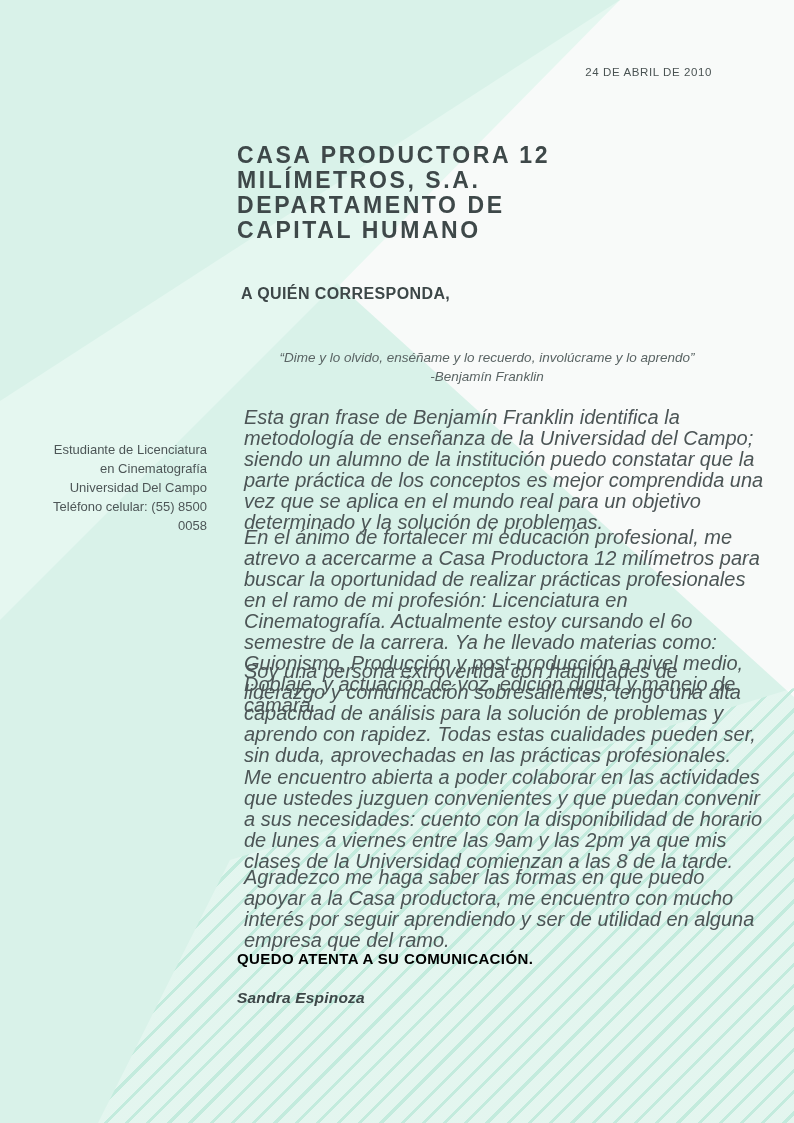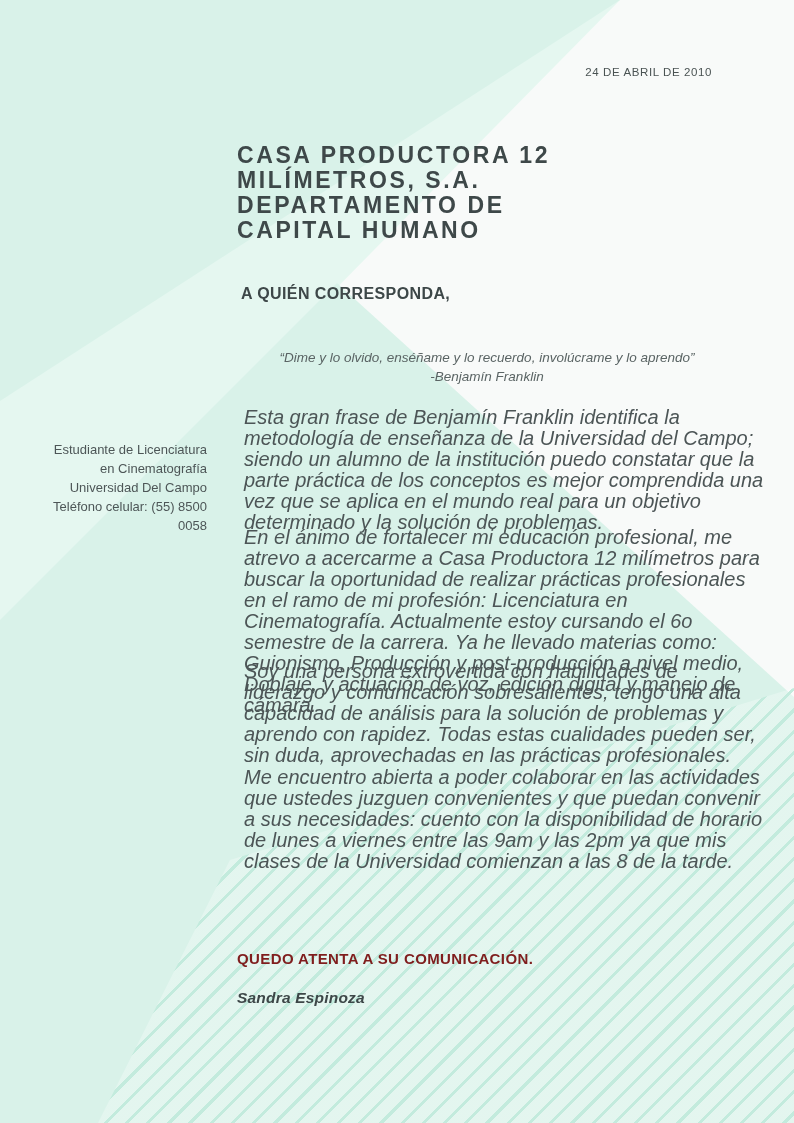--- a/index.html
+++ b/index.html
@@ -60,21 +60,21 @@
     text-align:right;
     font-size:13px;line-height:19px;color:#4d5657;margin-top:36px;
   }
   .para{
     left:244px;width:520px;
     font-size:20px;line-height:21px;color:#4c5556;font-style:italic;
   }
   .p1{top:407px;} .p2{top:527px;} .p3{top:661px;} .p4{top:767px;} .p5{top:867px;}
   .closing{
     top:950px;left:237px;
-    font-size:15px;font-weight:bold;letter-spacing:.4px;color:#7f1d1d;
+    font-size:15px;font-weight:bold;letter-spacing:.4px;color:#000000;
   }
   .signature{
     top:989px;left:237px;
     font-size:15.5px;font-weight:bold;letter-spacing:.2px;color:#3d4748;font-style:italic;
   }
 </style>
 </head>
 <body>
 
 <div class="page">
@@ -107,17 +107,18 @@
     <div>en Cinematografía</div>
     <div>Universidad Del Campo</div>
     <div>Teléfono celular: (55) 8500</div>
     <div>0058</div>
   </div>
 
   <div class="abs para p1">Esta gran frase de Benjamín Franklin identifica la metodología de enseñanza de la Universidad del Campo; siendo un alumno de la institución puedo constatar que la parte práctica de los conceptos es mejor comprendida una vez que se aplica en el mundo real para un objetivo determinado y la solución de problemas.</div>
   <div class="abs para p2">En el ánimo de fortalecer mi educación profesional, me atrevo a acercarme a Casa Productora 12 milímetros para buscar la oportunidad de realizar prácticas profesionales en el ramo de mi profesión: Licenciatura en Cinematografía. Actualmente estoy cursando el 6o semestre de la carrera. Ya he llevado materias como: Guionismo, Producción y post-producción a nivel medio, Doblaje, y actuación de voz, edición digital y manejo de cámara.</div>
   <div class="abs para p3">Soy una persona extrovertida con habilidades de liderazgo y comunicación sobresalientes; tengo una alta capacidad de análisis para la solución de problemas y aprendo con rapidez. Todas estas cualidades pueden ser, sin duda, aprovechadas en las prácticas profesionales.</div>
   <div class="abs para p4">Me encuentro abierta a poder colaborar en las actividades que ustedes juzguen convenientes y que puedan convenir a sus necesidades: cuento con la disponibilidad de horario de lunes a viernes entre las 9am y las 2pm ya que mis clases de la Universidad comienzan a las 8 de la tarde.</div>
+  <div class="abs para p5">Agradezco me haga saber las formas en que puedo apoyar a la Casa productora, me encuentro con mucho interés por seguir aprendiendo y ser de utilidad en alguna empresa que del ramo.</div>
 
   <div class="abs closing">QUEDO ATENTA A SU COMUNICACIÓN.</div>
   <div class="abs signature">Sandra Espinoza</div>
 
 </div>
 
 </body></html>

